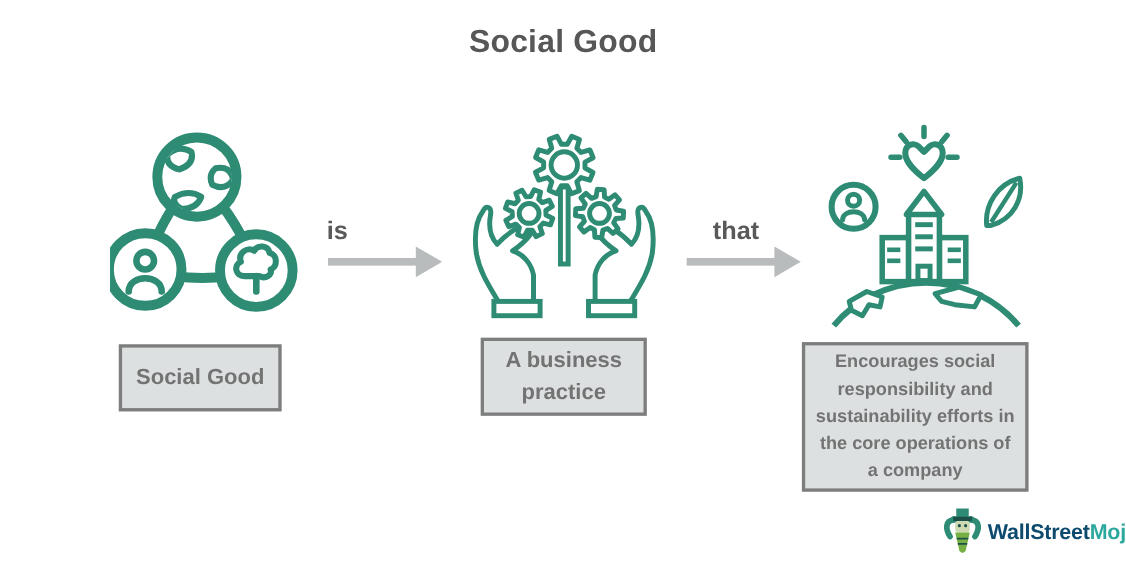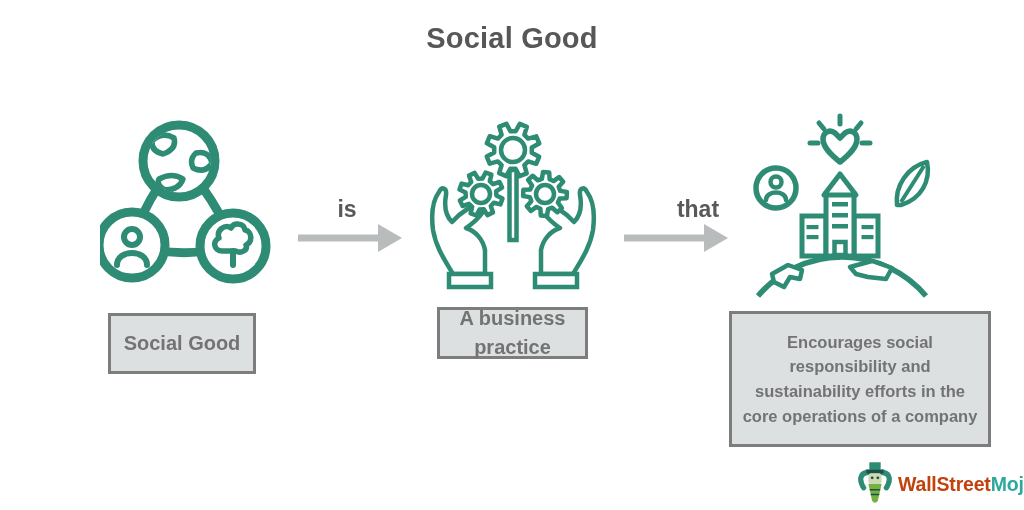--- a/index.html
+++ b/index.html
@@ -11,35 +11,35 @@
   #title{
     left:0;top:22px;width:1024px;text-align:center;
     font-size:29px;font-weight:bold;color:#575757;letter-spacing:0.2px;
   }
   .label-box{
     box-sizing:border-box;background:#dde0e1;border:3px solid #7d7d7d;
     display:flex;align-items:center;justify-content:center;text-align:center;
     color:#737373;font-weight:bold;
   }
   #box-1{left:108px;top:313px;width:148px;height:61px;font-size:20px;}
-  #box-2{left:437px;top:307px;width:151px;height:52px;font-size:20px;line-height:1.45;padding:0 8px;}
-  #box-3{left:729px;top:311px;width:262px;height:136px;font-size:16.5px;line-height:1.5;padding:2px 8px;}
+  #box-2{left:437px;top:307px;width:151px;height:71px;font-size:20px;line-height:1.45;padding:0 8px;}
+  #box-3{left:729px;top:311px;width:206px;height:136px;font-size:16.5px;line-height:1.5;padding:2px 8px;}
   .connector-label{
-    width:100px;text-align:center;font-size:23px;font-weight:bold;color:#595959;
+    width:100px;text-align:left;font-size:23px;font-weight:bold;color:#595959;
   }
   #connector-label-1{left:297px;top:196px;}
   #connector-label-2{left:648px;top:196px;}
   #arrow-1{left:298px;top:223px;}
   #arrow-2{left:624px;top:223px;}
   #icon-1{left:100px;top:113px;}
   #icon-2{left:428px;top:112px;}
   #icon-3{left:750px;top:98px;}
   #logo{left:858px;top:460px;display:flex;align-items:center;gap:6px;height:48px;}
   #logo-text{font-size:19.5px;font-weight:bold;letter-spacing:-0.2px;}
-  #logo-text .part1{color:#c2410c;}
+  #logo-text .part1{color:#0c4a6e;}
   #logo-text .part2{color:#2ca89e;}
   svg{display:block;}
   .teal-stroke{stroke:#2e8b74;fill:none;}
 </style>
 </head>
 <body>
 
 <div id="canvas">
 
   <div id="title" class="abs">Social Good</div>

